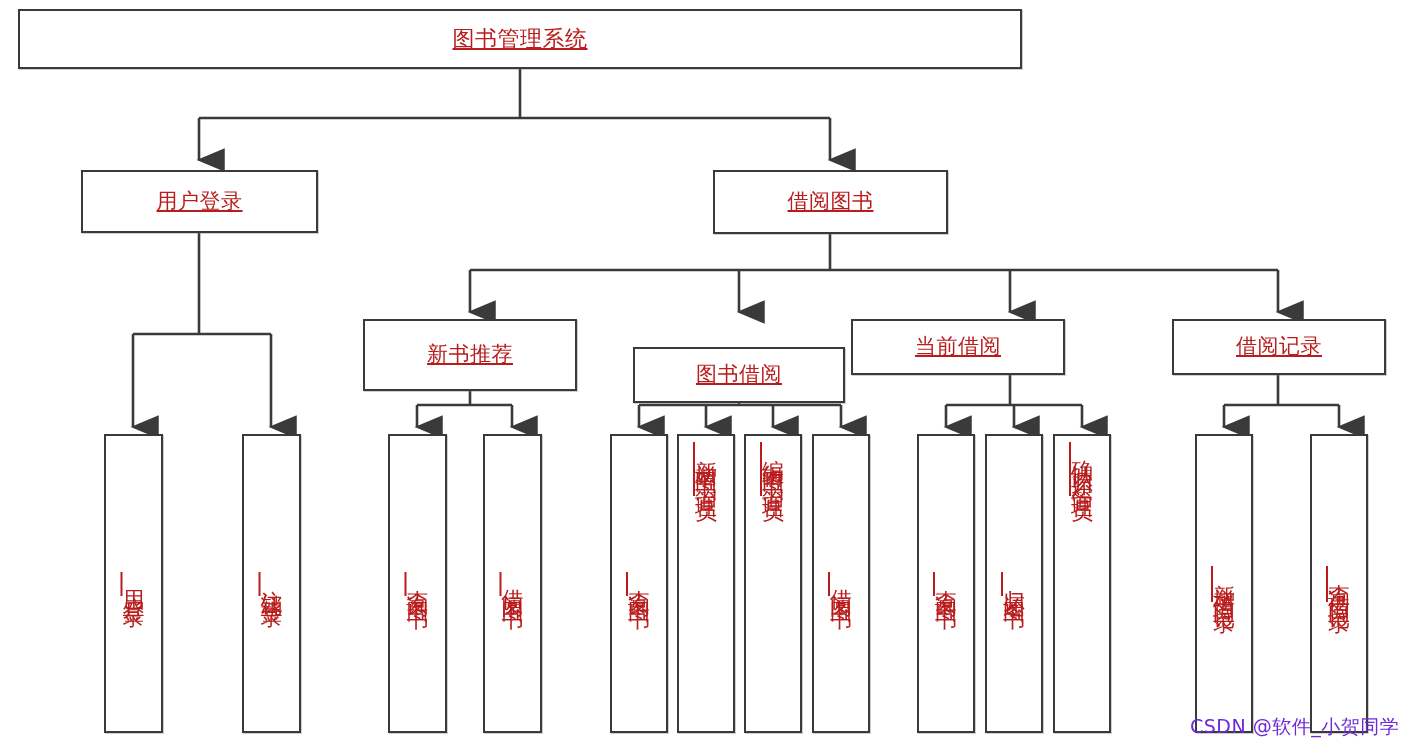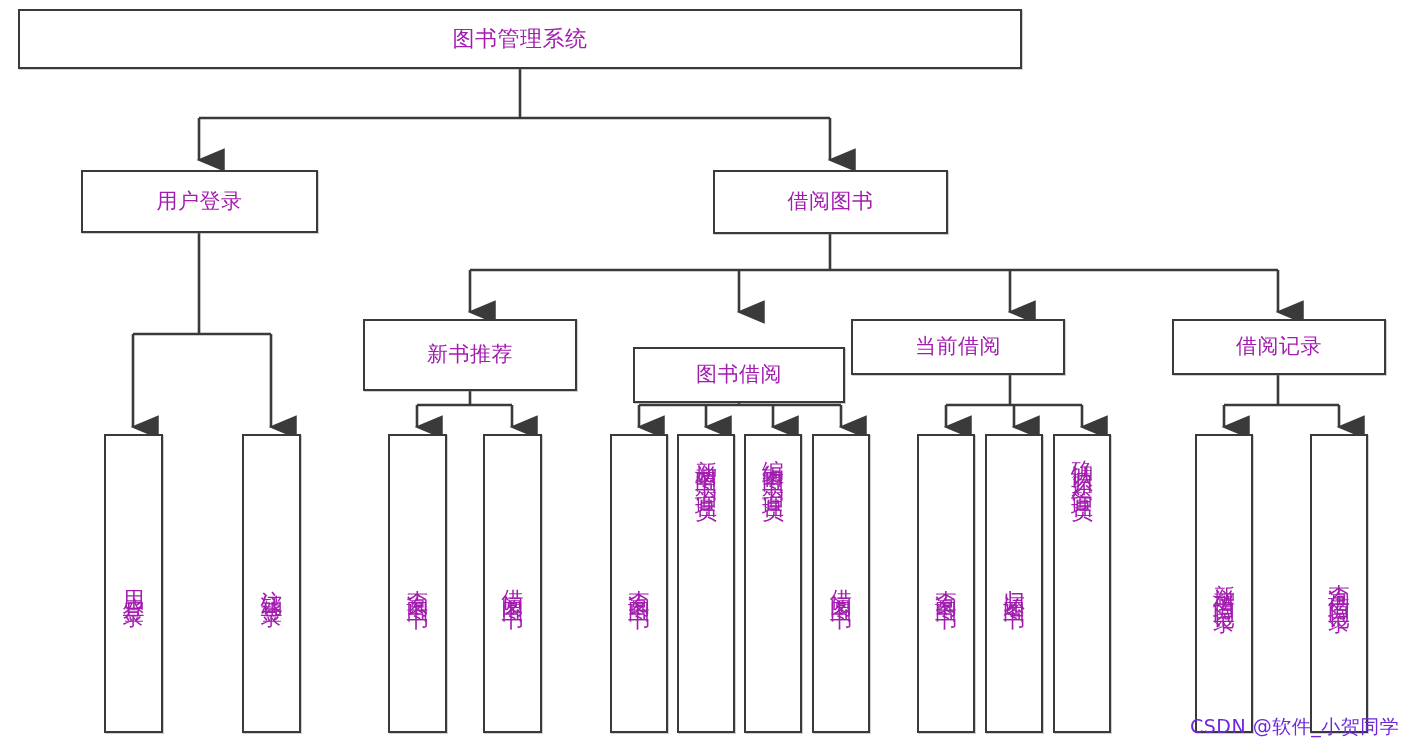--- a/index.html
+++ b/index.html
@@ -32,21 +32,22 @@
     background: #ffffff;
     display: flex;
     align-items: center;
     justify-content: center;
     color: #404040;
     box-shadow: 1px 1px 0 rgba(120,120,120,0.35);
   }
   .node .label {
     display: block;
     line-height: 1.12;
-    color: #a21caf;
+    color: #b91c1c;
+    text-decoration: underline;
   }
   
   .node.h .label {
     font-size: 21px;
     letter-spacing: 0.5px;
     white-space: nowrap;
   }
   .node.root .label {
     font-size: 22px;
   }

